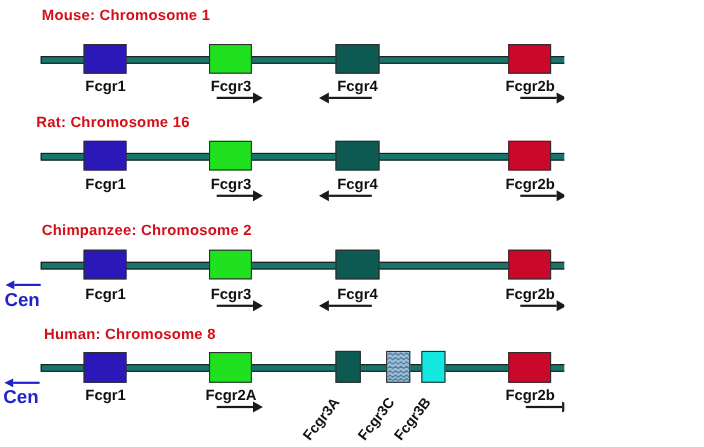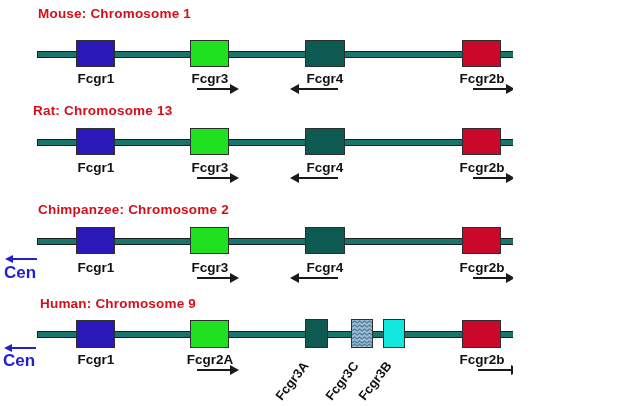--- a/index.html
+++ b/index.html
@@ -69,21 +69,21 @@
     <div class="glabel" style="left:285px;top:71px;">Fcgr4</div>
     <div class="glabel" style="left:442px;top:71px;">Fcgr2b</div>
     <div class="garrow right" style="left:197px;top:88px;width:33px;"></div>
     <div class="garrow left" style="left:299px;top:88px;width:39px;"></div>
     <div class="garrow right" style="left:473px;top:88px;width:33px;"></div>
     <div class="cenarrow right" style="left:599px;top:39px;width:31px;"></div>
     <div class="cenlabel" style="left:609px;top:43px;">Cen</div>
   </div>
 
   <div>
-    <div class="rtitle" style="left:33px;top:103px;">Rat: Chromosome 13</div>
+    <div class="rtitle" style="left:33px;top:103px;">Rat: Chromosome 16</div>
     <div class="chrom" style="left:37px;top:139px;width:561px;"></div>
     <div class="gene blue" style="left:76px;top:128px;width:39px;height:27px;"></div>
     <div class="gene green" style="left:190px;top:128px;width:39px;height:27px;"></div>
     <div class="gene darkteal" style="left:305px;top:128px;width:40px;height:27px;"></div>
     <div class="gene red" style="left:462px;top:128px;width:39px;height:27px;"></div>
     <div class="glabel" style="left:56px;top:160px;">Fcgr1</div>
     <div class="glabel" style="left:170px;top:160px;">Fcgr3</div>
     <div class="glabel" style="left:285px;top:160px;">Fcgr4</div>
     <div class="glabel" style="left:442px;top:160px;">Fcgr2b</div>
     <div class="garrow right" style="left:197px;top:177px;width:33px;"></div>
@@ -105,21 +105,21 @@
     <div class="glabel" style="left:285px;top:260px;">Fcgr4</div>
     <div class="glabel" style="left:442px;top:260px;">Fcgr2b</div>
     <div class="garrow right" style="left:197px;top:277px;width:33px;"></div>
     <div class="garrow left" style="left:299px;top:277px;width:39px;"></div>
     <div class="garrow right" style="left:473px;top:277px;width:33px;"></div>
     <div class="cenarrow left" style="left:13px;top:258px;width:24px;"></div>
     <div class="cenlabel" style="left:4px;top:263px;">Cen</div>
   </div>
 
   <div>
-    <div class="rtitle" style="left:40px;top:296px;">Human: Chromosome 9</div>
+    <div class="rtitle" style="left:40px;top:296px;">Human: Chromosome 8</div>
     <div class="chrom" style="left:37px;top:331px;width:561px;"></div>
     <div class="gene blue" style="left:76px;top:320px;width:39px;height:28px;"></div>
     <div class="gene green" style="left:190px;top:320px;width:39px;height:28px;"></div>
     <div class="gene darkteal" style="left:305px;top:319px;width:23px;height:29px;"></div>
     <div class="gene pattern" style="left:351px;top:319px;width:22px;height:29px;">
       <svg width="20" height="27" viewBox="0 0 20 27" style="display:block;">
         <path class="wave" d="M0 3 l2.5 -2 l2.5 2 l2.5 -2 l2.5 2 l2.5 -2 l2.5 2 l2.5 -2 l2.5 2
                              M0 7 l2.5 -2 l2.5 2 l2.5 -2 l2.5 2 l2.5 -2 l2.5 2 l2.5 -2 l2.5 2
                              M0 11 l2.5 -2 l2.5 2 l2.5 -2 l2.5 2 l2.5 -2 l2.5 2 l2.5 -2 l2.5 2
                              M0 15 l2.5 -2 l2.5 2 l2.5 -2 l2.5 2 l2.5 -2 l2.5 2 l2.5 -2 l2.5 2

